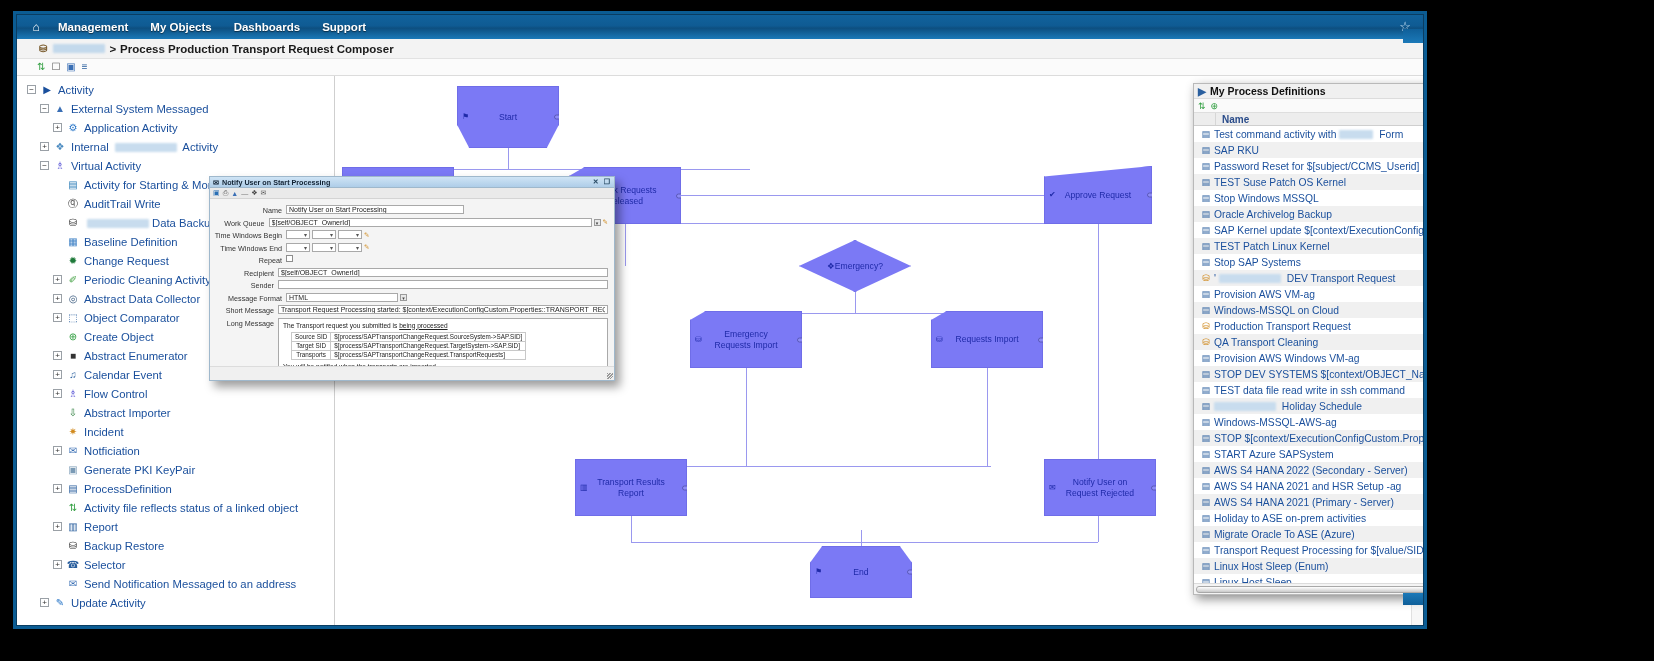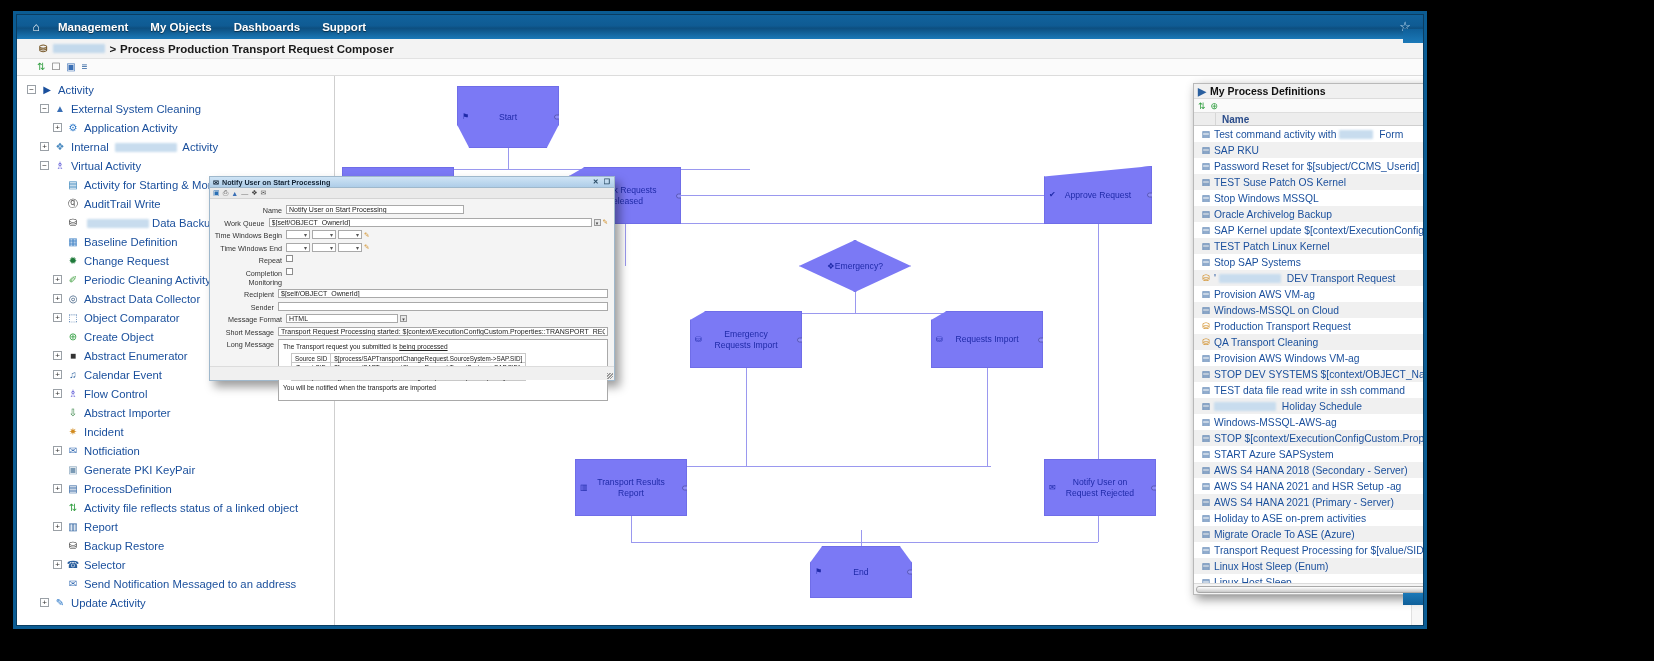--- a/index.html
+++ b/index.html
@@ -297,21 +297,21 @@
 
       <div id="tree">
           <div class="tnode" style="padding-left: 10px;">
             <div class="exp">−</div>
             <div class="tico" style="color: rgb(26, 79, 156);">▶</div>
             <div class="tlabel">Activity</div>
           </div>
           <div class="tnode" style="padding-left: 23px;">
             <div class="exp">−</div>
             <div class="tico" style="color: rgb(58, 111, 181);">▲</div>
-            <div class="tlabel">External System Cleaning</div>
+            <div class="tlabel">External System Messaged</div>
           </div>
           <div class="tnode" style="padding-left: 36px;">
             <div class="exp">+</div>
             <div class="tico" style="color: rgb(42, 119, 200);">⚙</div>
             <div class="tlabel">Application Activity</div>
           </div>
           <div class="tnode" style="padding-left: 23px;">
             <div class="exp">+</div>
             <div class="tico" style="color: rgb(74, 138, 192);">❖</div>
             <div class="tlabel">Internal <span class="blurbox"></span> Activity</div>
@@ -568,26 +568,20 @@
           </div>
         </div>
 
         <div class="frow">
           <div class="flab">Repeat</div>
           <div class="fctl">
               <div class="cbx"></div>
             </div>
         </div>
 
-        <div class="frow">
-          <div class="flab">Completion Monitoring</div>
-          <div class="fctl">
-              <div class="cbx"></div>
-            </div>
-        </div>
 
         <div class="frow">
           <div class="flab">Recipient</div>
           <div class="fctl">
             <input class="ftext w-wide" value="$[self/OBJECT_OwnerId]" style="">
           </div>
         </div>
 
         <div class="frow">
           <div class="flab">Sender</div>
@@ -738,21 +732,21 @@
           <div class="rrow">
             <span class="rico" style="color: rgb(42, 95, 158);">▤</span>
             <span class="rtxt">STOP $[context/ExecutionConfigCustom.Properties::SAPSIDADM] Azure SAPSystem</span>
           </div>
           <div class="rrow">
             <span class="rico" style="color: rgb(42, 95, 158);">▤</span>
             <span class="rtxt">START Azure SAPSystem</span>
           </div>
           <div class="rrow">
             <span class="rico" style="color: rgb(42, 95, 158);">▤</span>
-            <span class="rtxt">AWS S4 HANA 2018 (Secondary - Server)</span>
+            <span class="rtxt">AWS S4 HANA 2022 (Secondary - Server)</span>
           </div>
           <div class="rrow">
             <span class="rico" style="color: rgb(42, 95, 158);">▤</span>
             <span class="rtxt">AWS S4 HANA 2021 and HSR Setup -ag</span>
           </div>
           <div class="rrow">
             <span class="rico" style="color: rgb(42, 95, 158);">▤</span>
             <span class="rtxt">AWS S4 HANA 2021 (Primary - Server)</span>
           </div>
           <div class="rrow">

